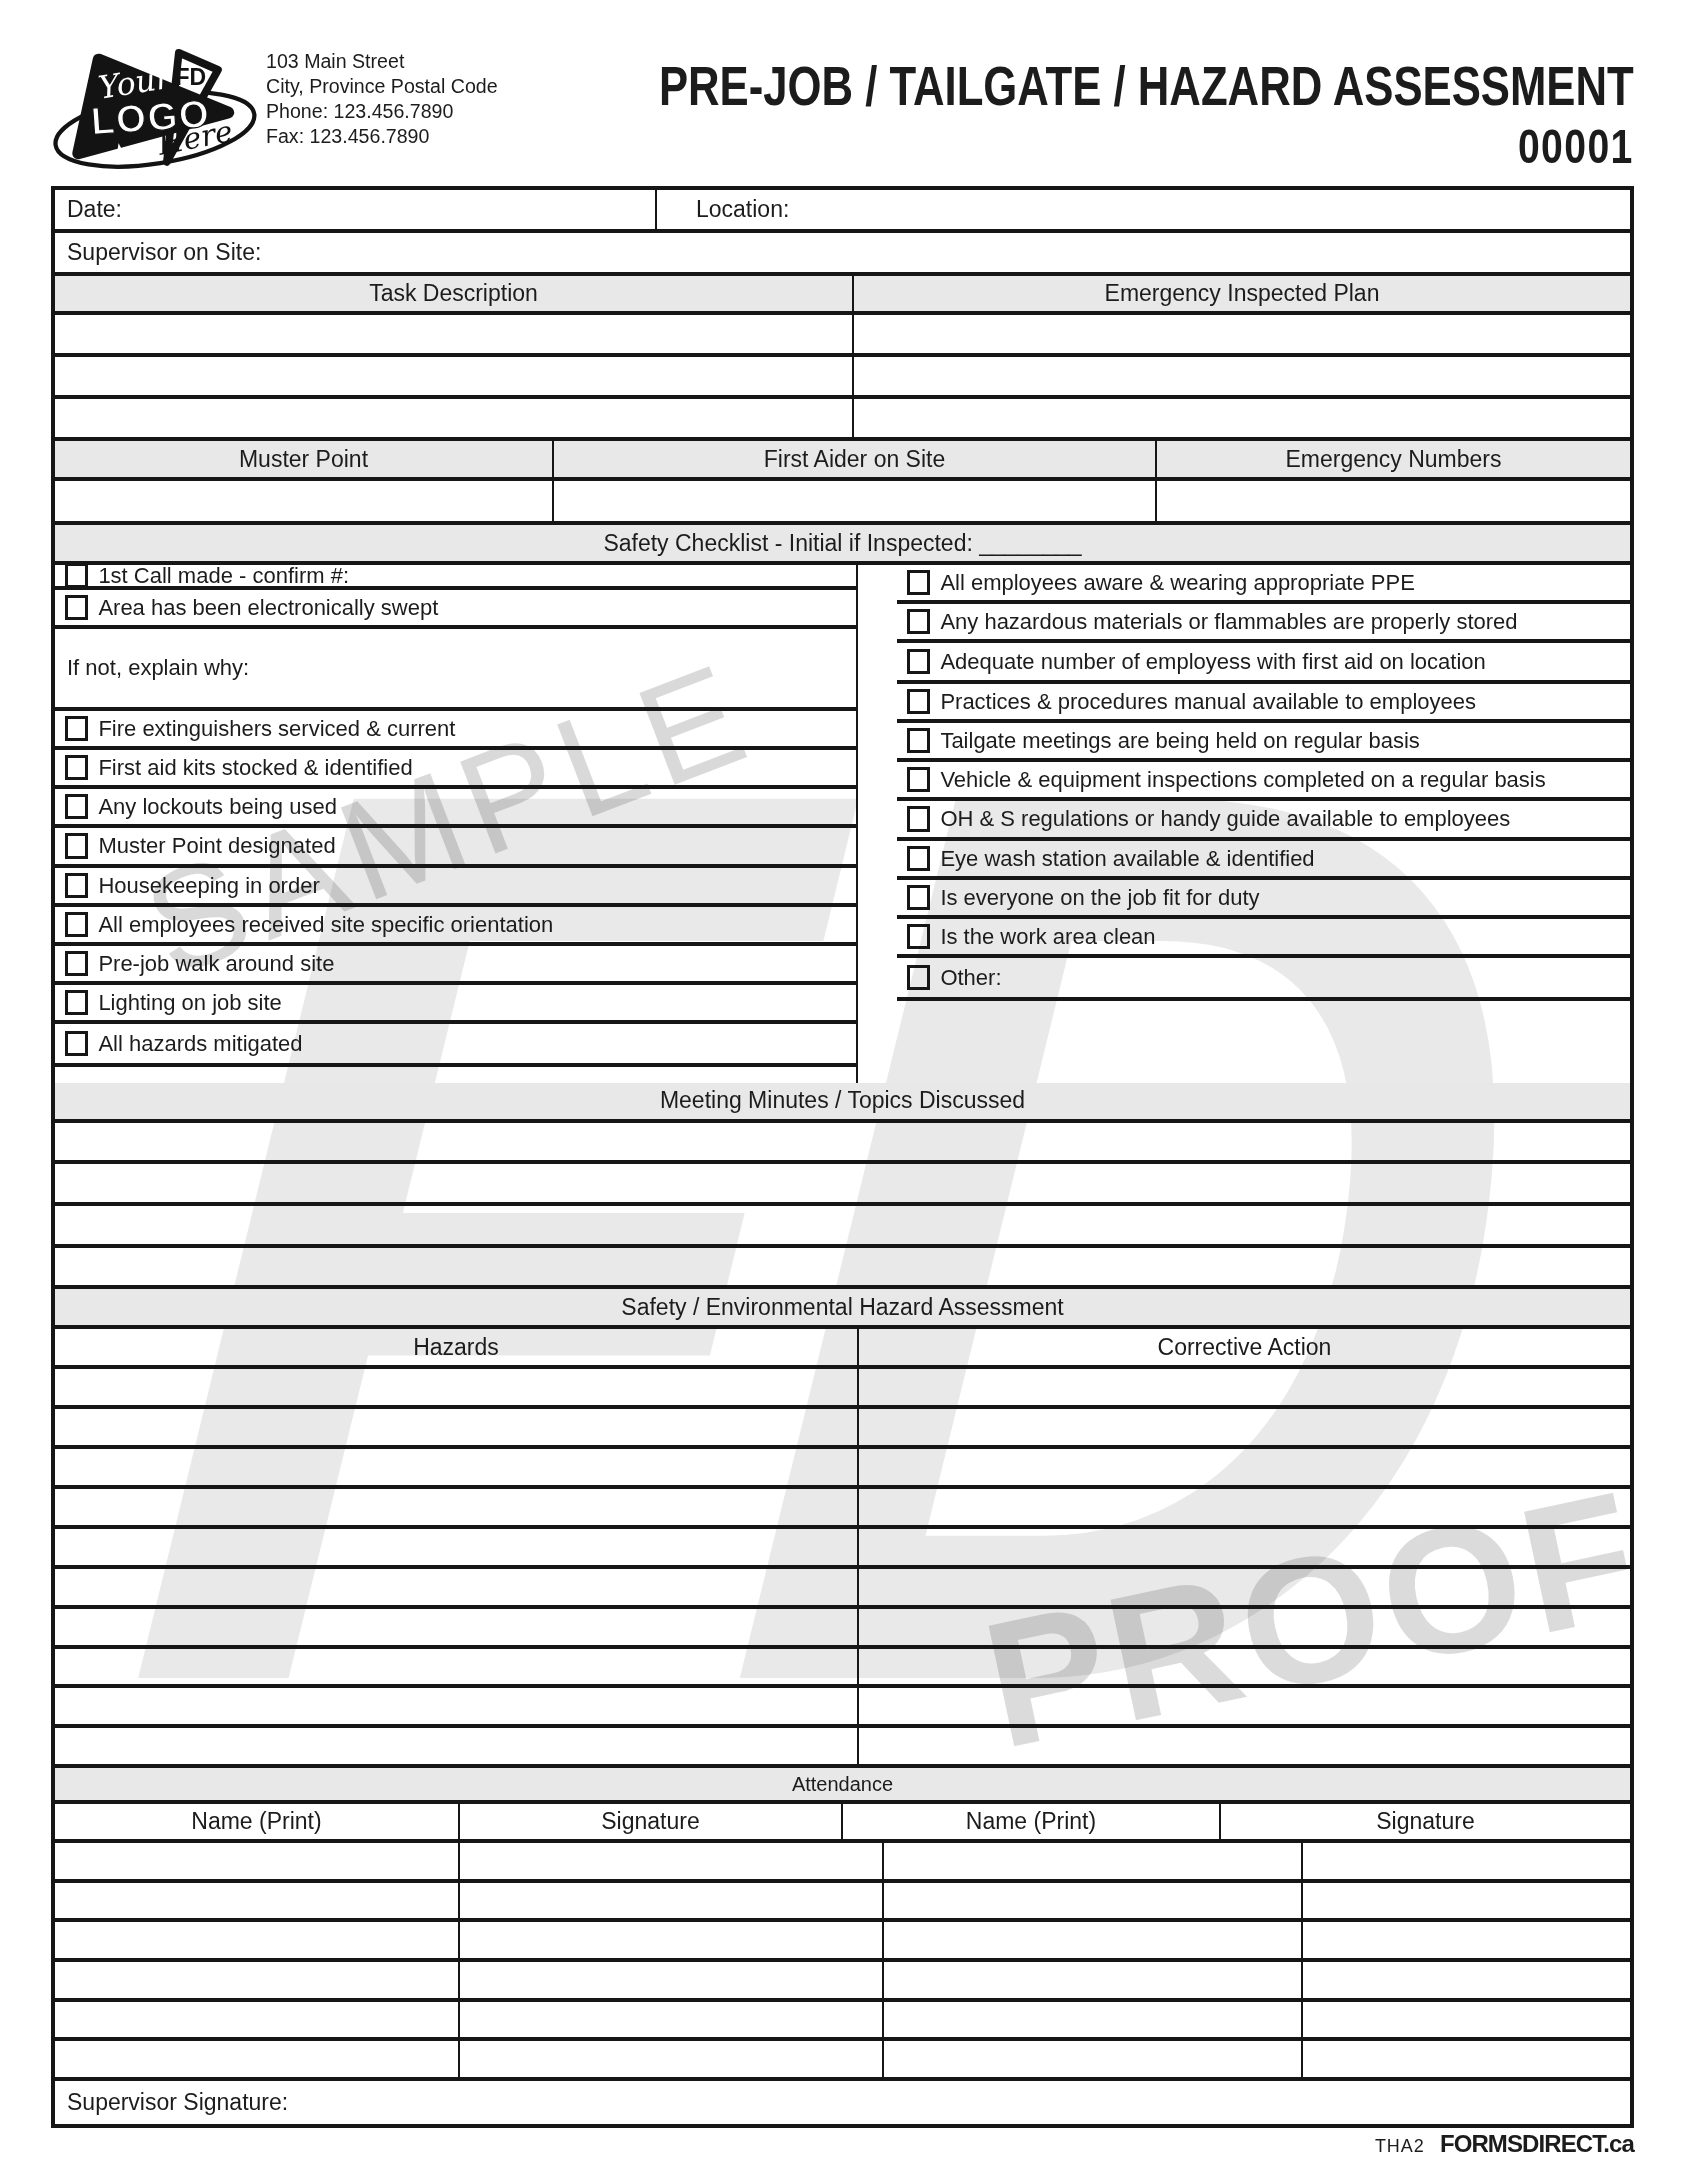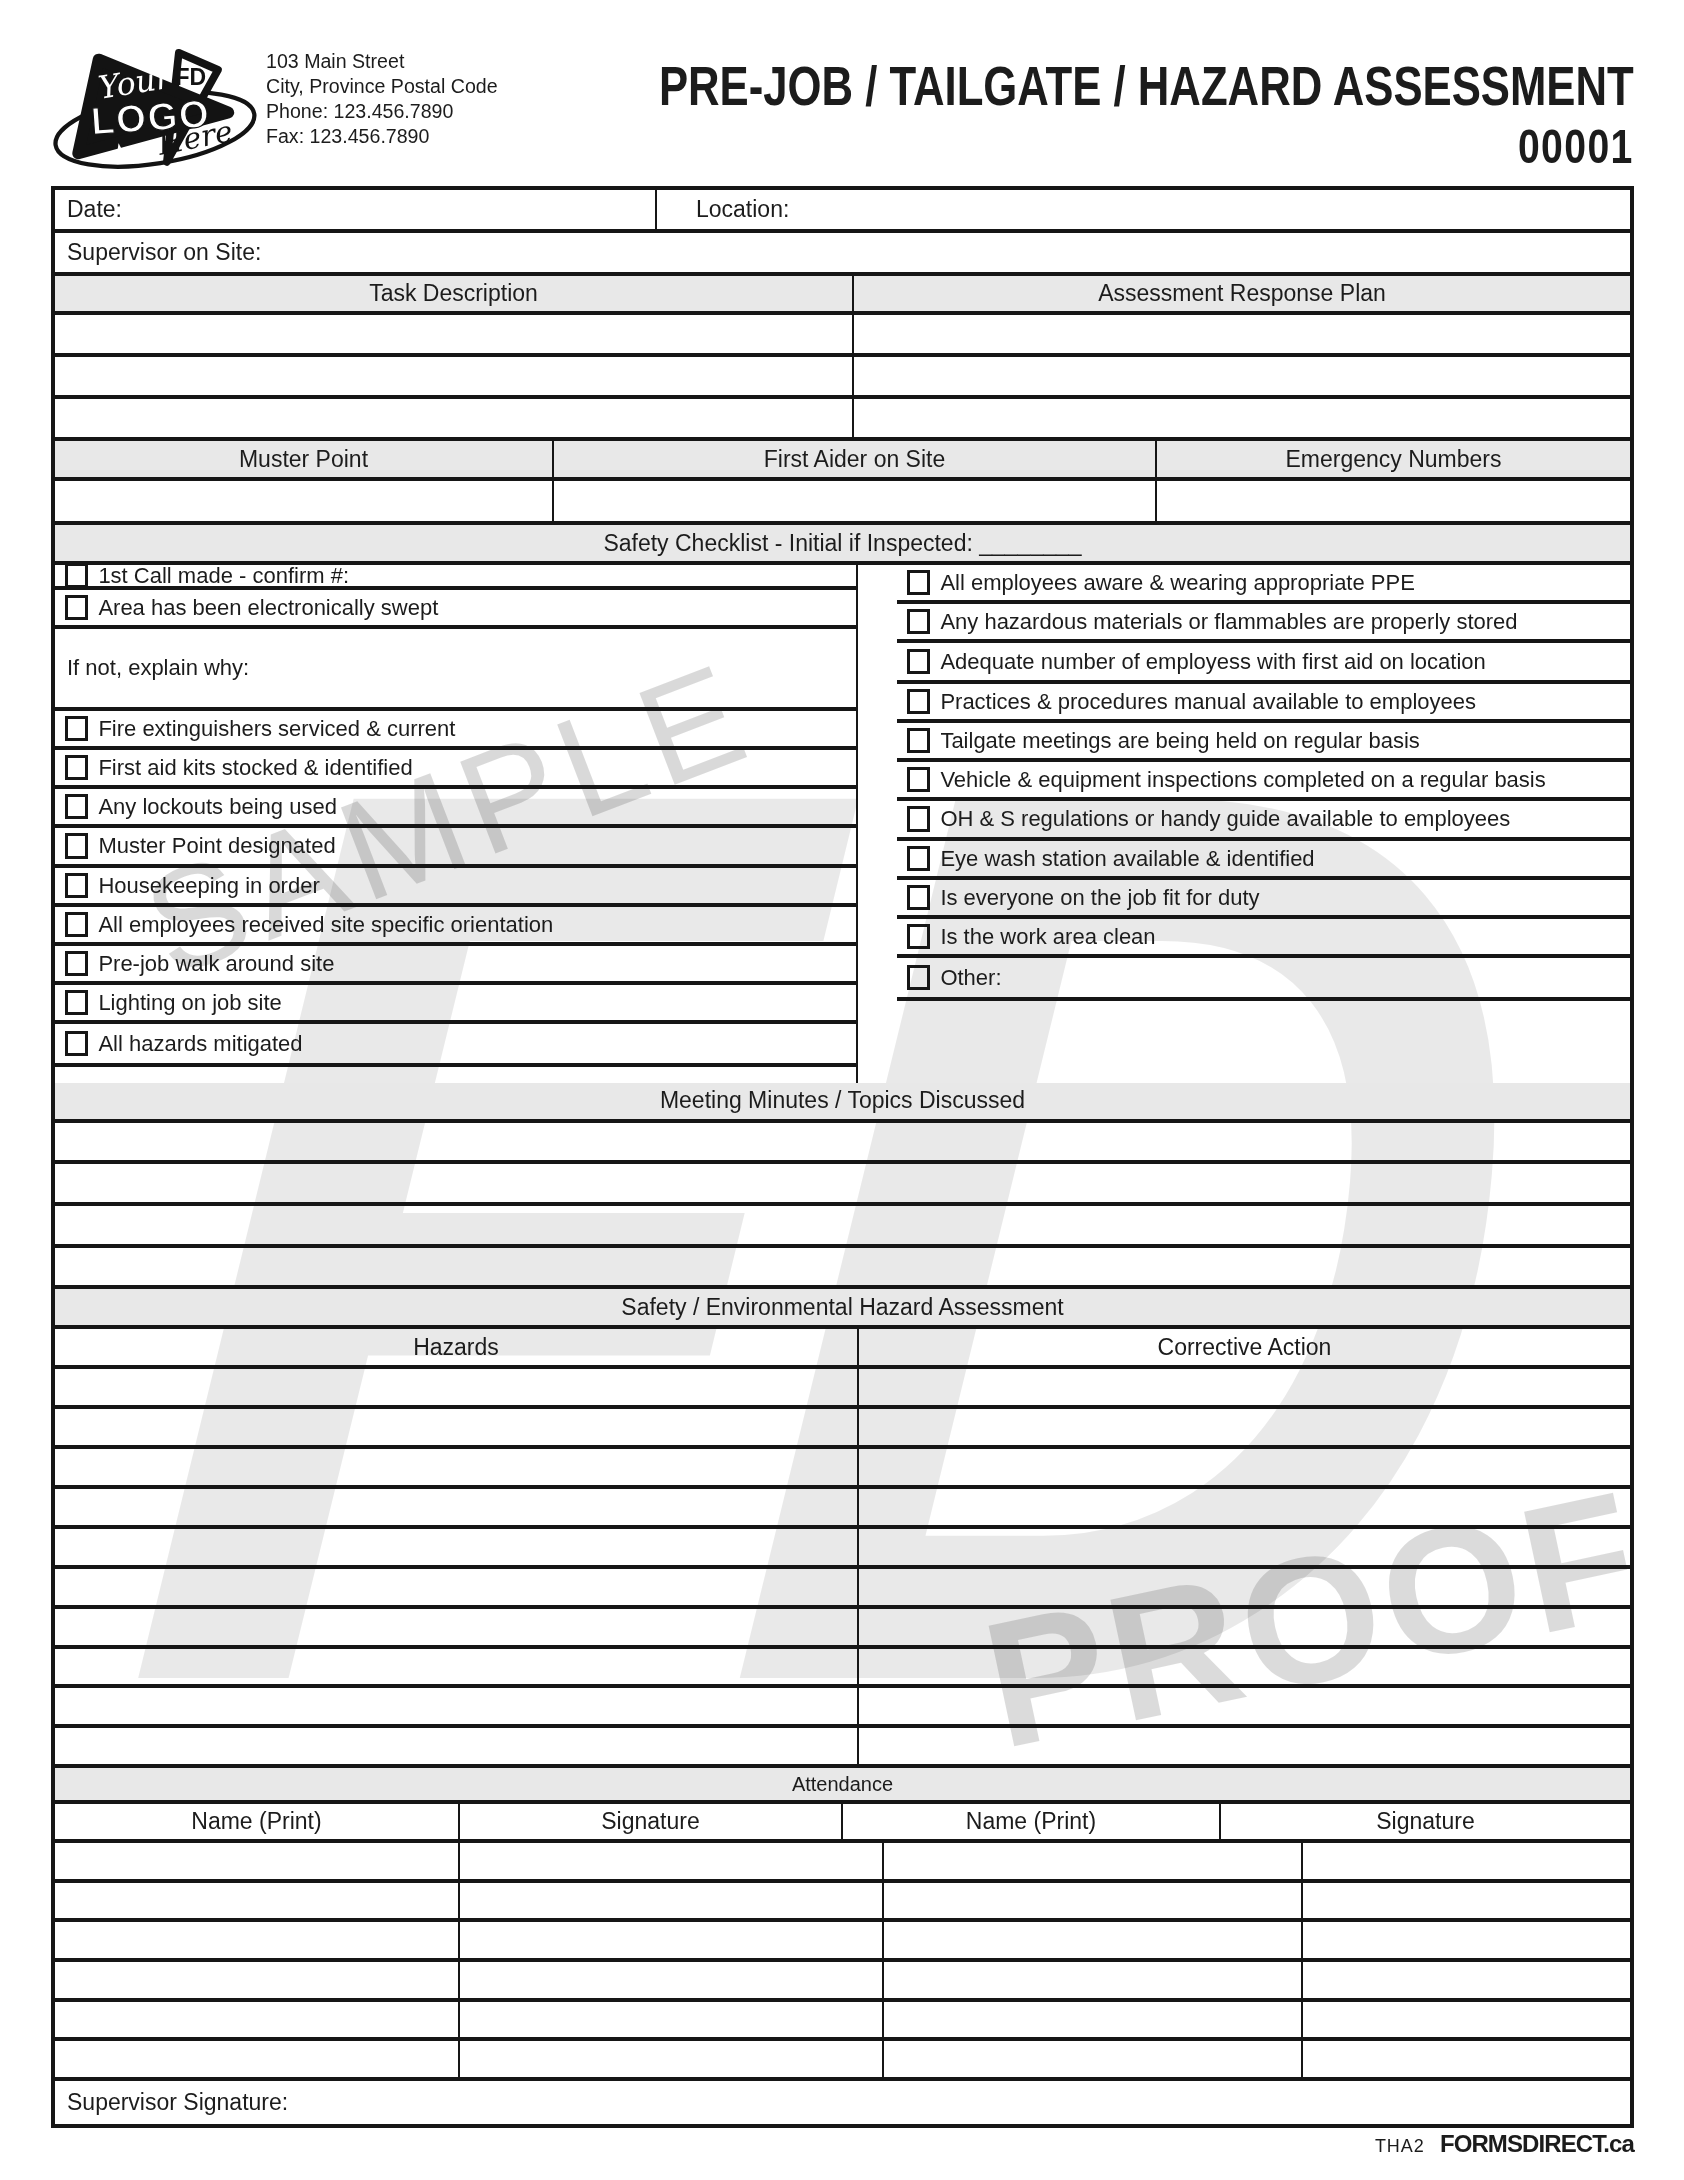--- a/index.html
+++ b/index.html
@@ -92,21 +92,21 @@
       <div class="cell" style="width:600px">Date:</div>
       <div class="cell vl grow">Location:</div>
     </div>
 
     <div class="row" style="height:43px">
       <div class="cell grow">Supervisor on Site:</div>
     </div>
 
     <div class="row" style="height:39px">
       <div class="cell ctr band" style="width:797px">Task Description</div>
-      <div class="cell ctr band vl grow">Assessment Response Plan</div>
+      <div class="cell ctr band vl grow">Emergency Inspected Plan</div>
     </div>
 
     <div class="row" style="height:42px">
       <div class="cell" style="width:797px"></div>
       <div class="cell vl grow"></div>
     </div>
     <div class="row" style="height:42px">
       <div class="cell" style="width:797px"></div>
       <div class="cell vl grow"></div>
     </div>

